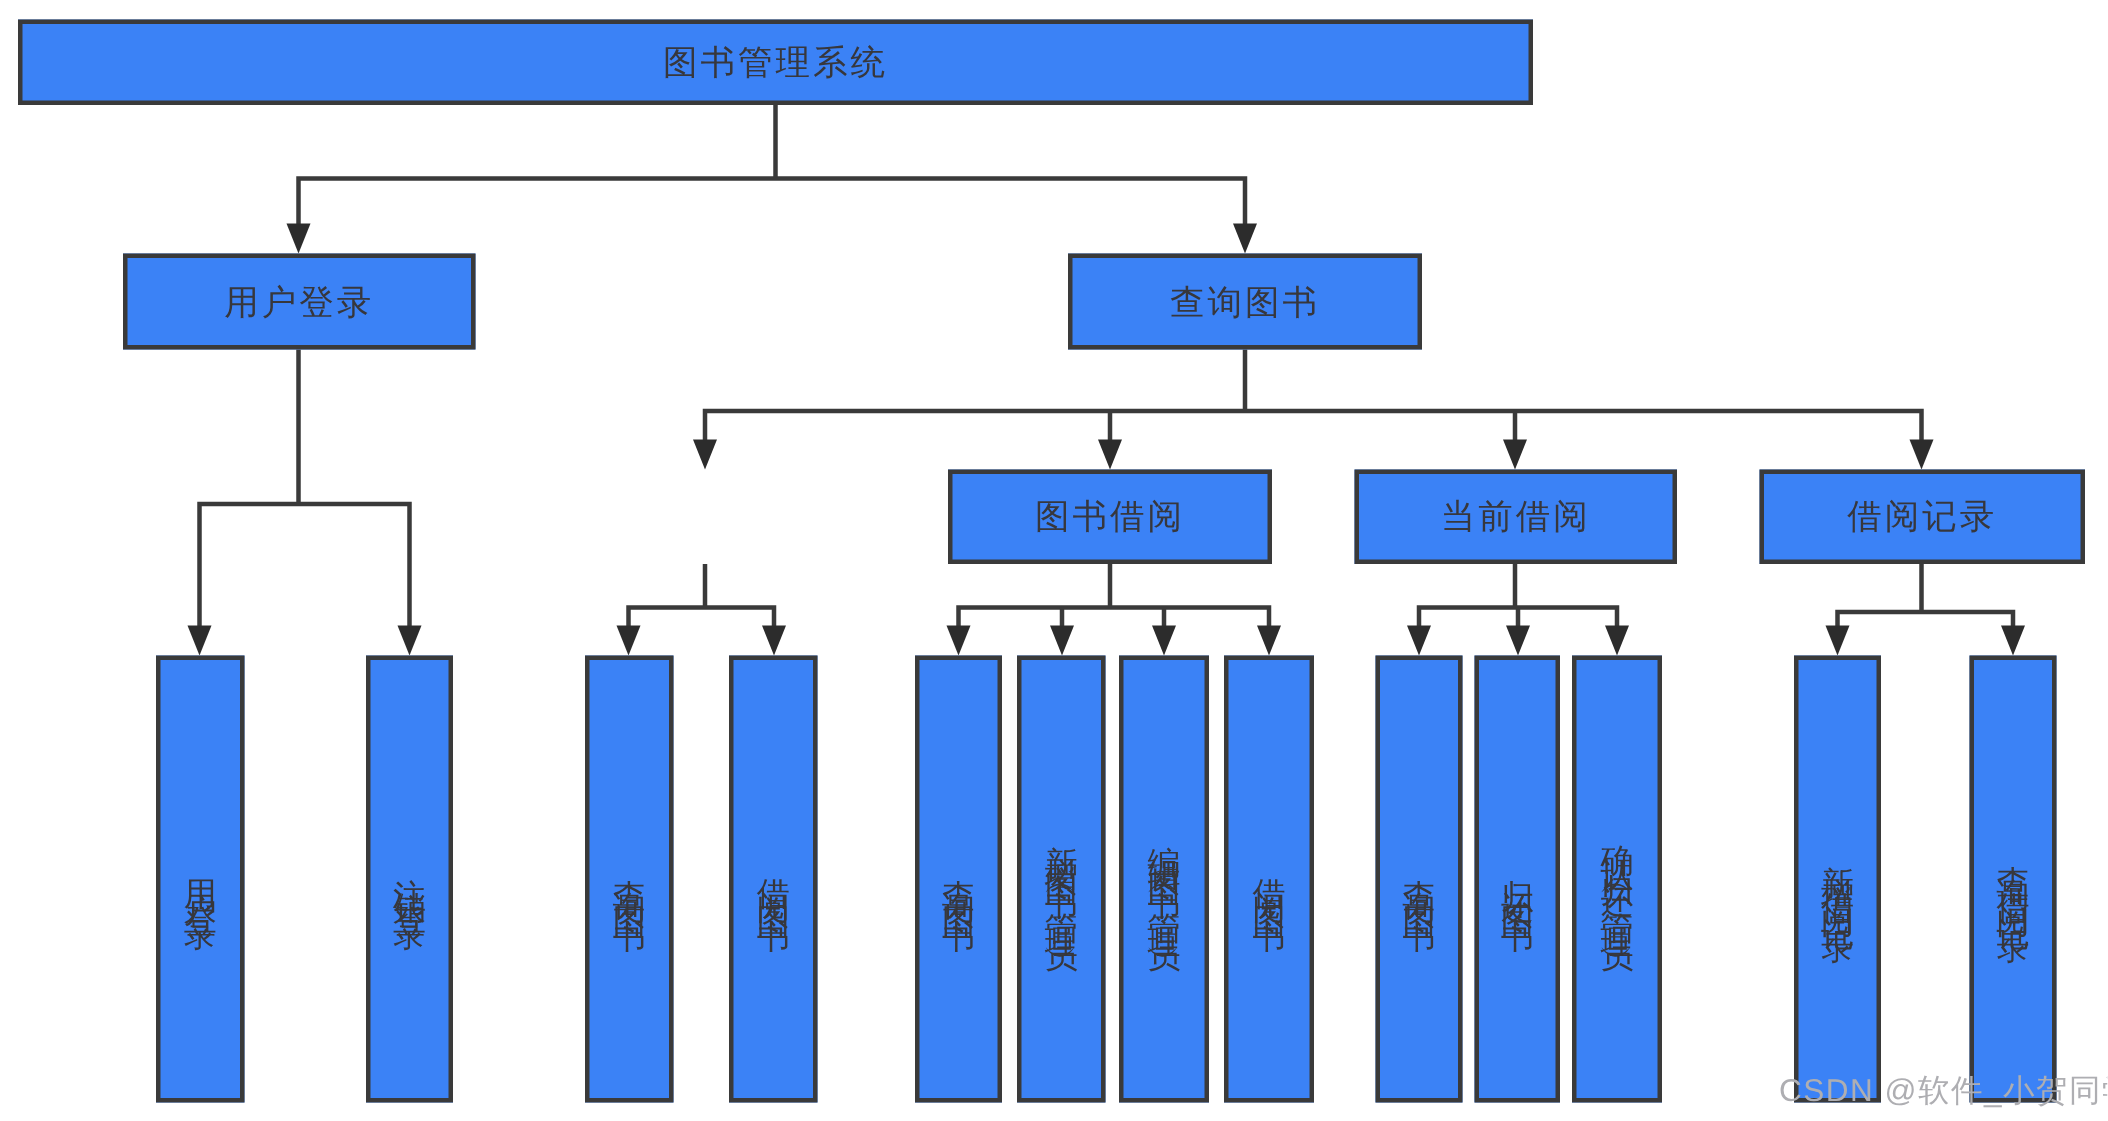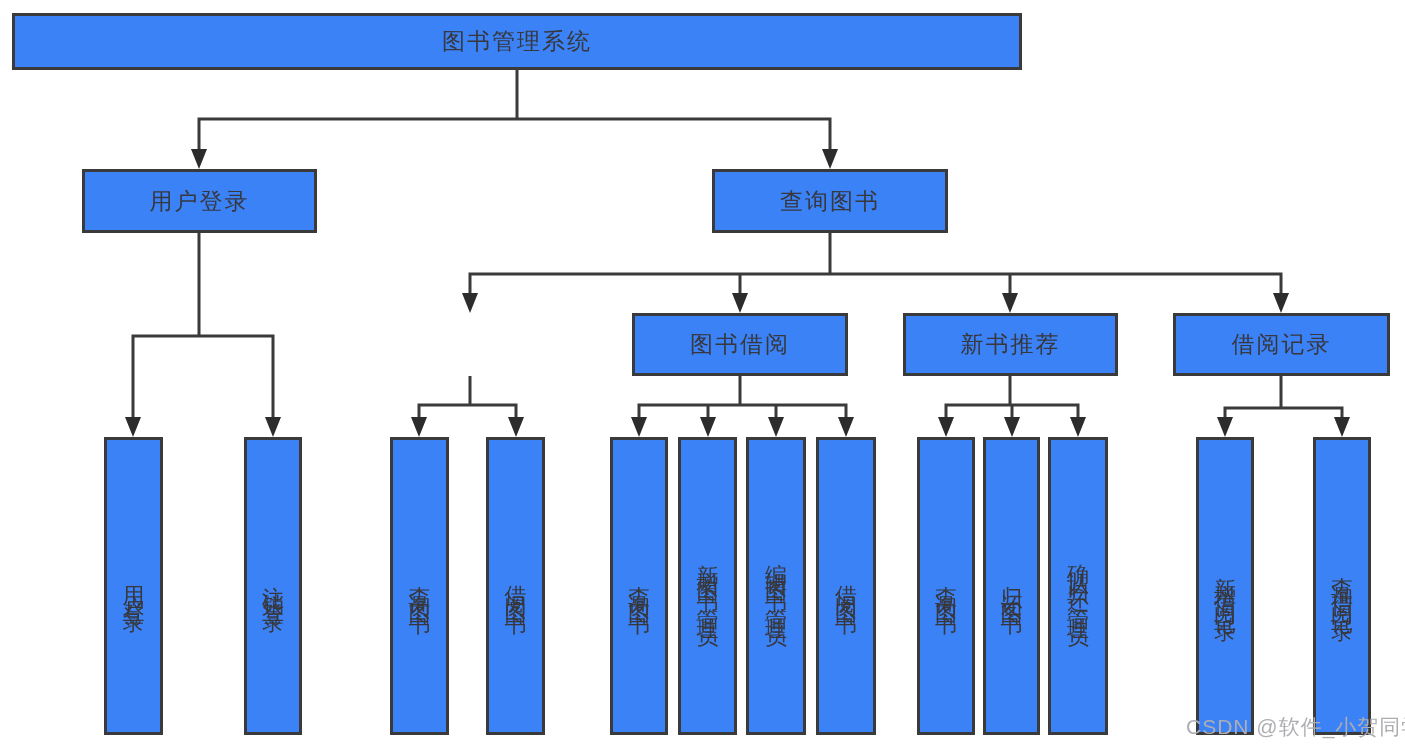--- a/index.html
+++ b/index.html
@@ -96,21 +96,21 @@
       <polygon points="1334,417 1350,417 1342,437"></polygon>
     </g>
   </svg>
 
   <div class="box h-box" style="left:12px;top:13px;width:1010px;height:57px">图书管理系统</div>
 
   <div class="box h-box" style="left:82px;top:169px;width:235px;height:64px">用户登录</div>
   <div class="box h-box" style="left:712px;top:169px;width:236px;height:64px">查询图书</div>
 
   <div class="box h-box" style="left:632px;top:313px;width:216px;height:63px">图书借阅</div>
-  <div class="box h-box" style="left:903px;top:313px;width:215px;height:63px">新书推荐</div>
+  <div class="box h-box" style="left:903px;top:313px;width:215px;height:63px">当前借阅</div>
   <div class="box h-box" style="left:1173px;top:313px;width:217px;height:63px">借阅记录</div>
 
   <div class="box v-box" style="left:104px;top:437px;width:59px;height:298px">用户登录</div>
   <div class="box v-box" style="left:244px;top:437px;width:58px;height:298px">注销登录</div>
 
   <div class="box v-box" style="left:390px;top:437px;width:59px;height:298px">查询图书</div>
   <div class="box v-box" style="left:486px;top:437px;width:59px;height:298px">借阅图书</div>
 
   <div class="box v-box" style="left:610px;top:437px;width:58px;height:298px">查询图书</div>
   <div class="box v-box" style="left:678px;top:437px;width:59px;height:298px">新增图书（管理员）</div>

